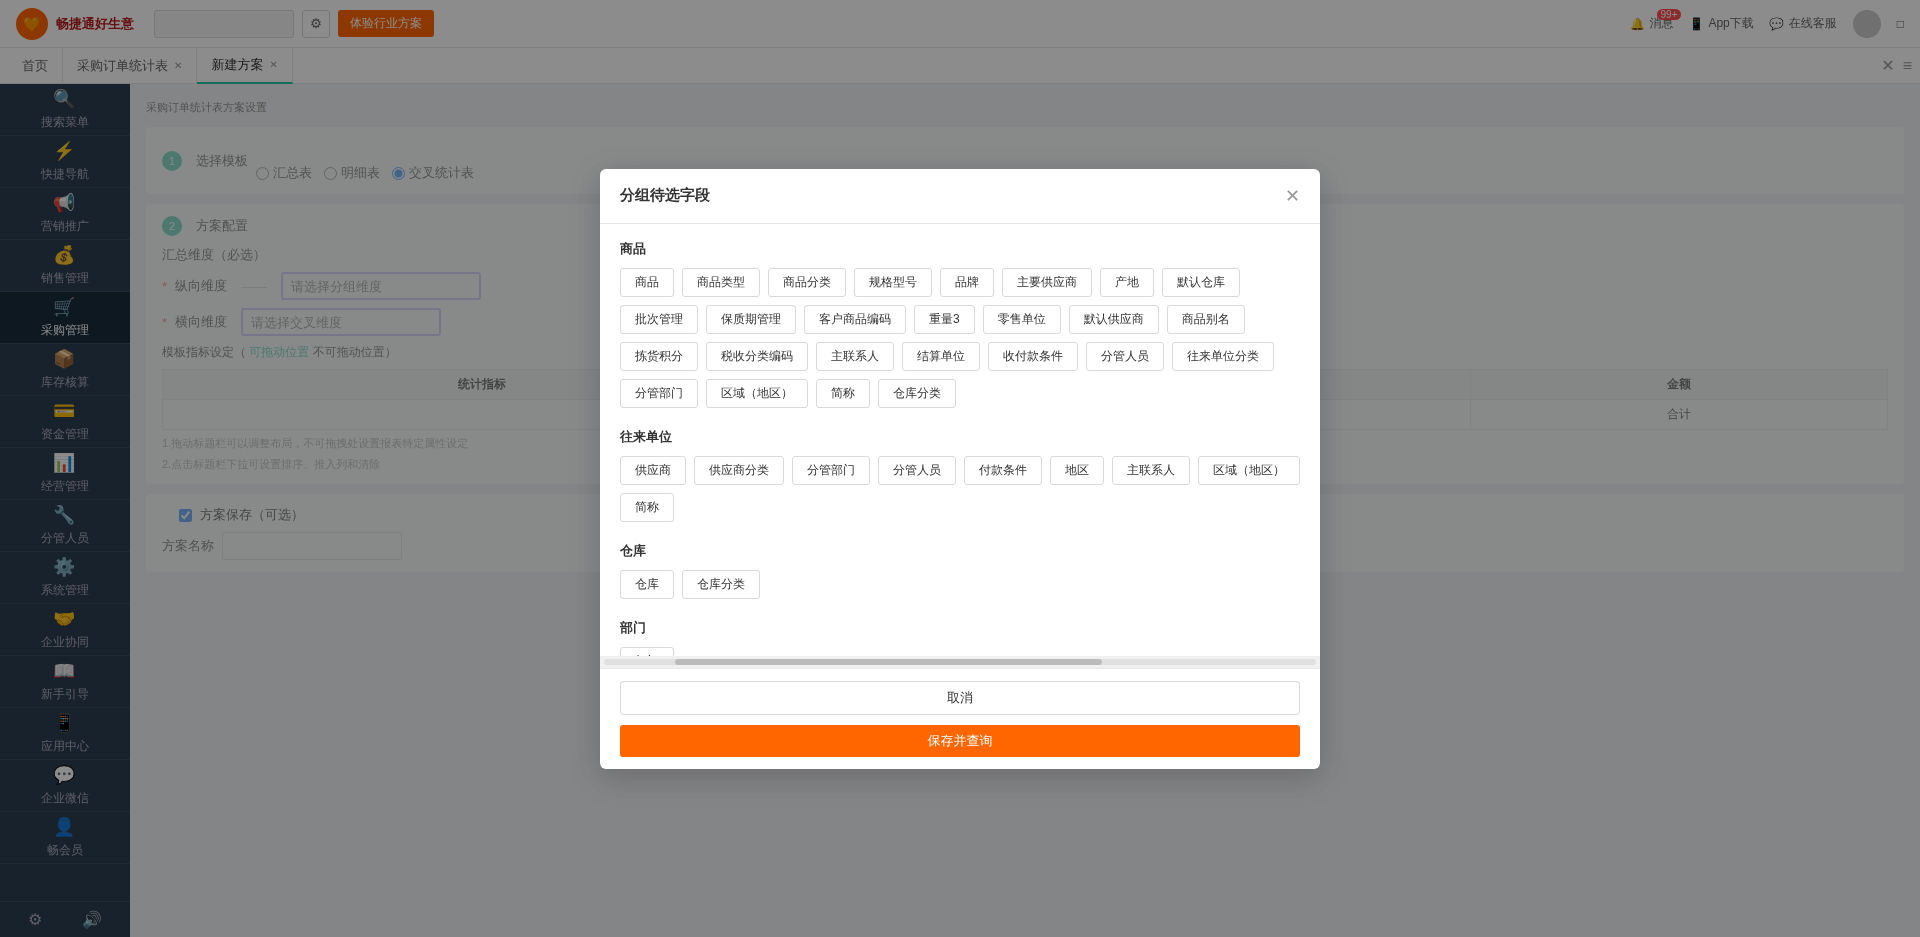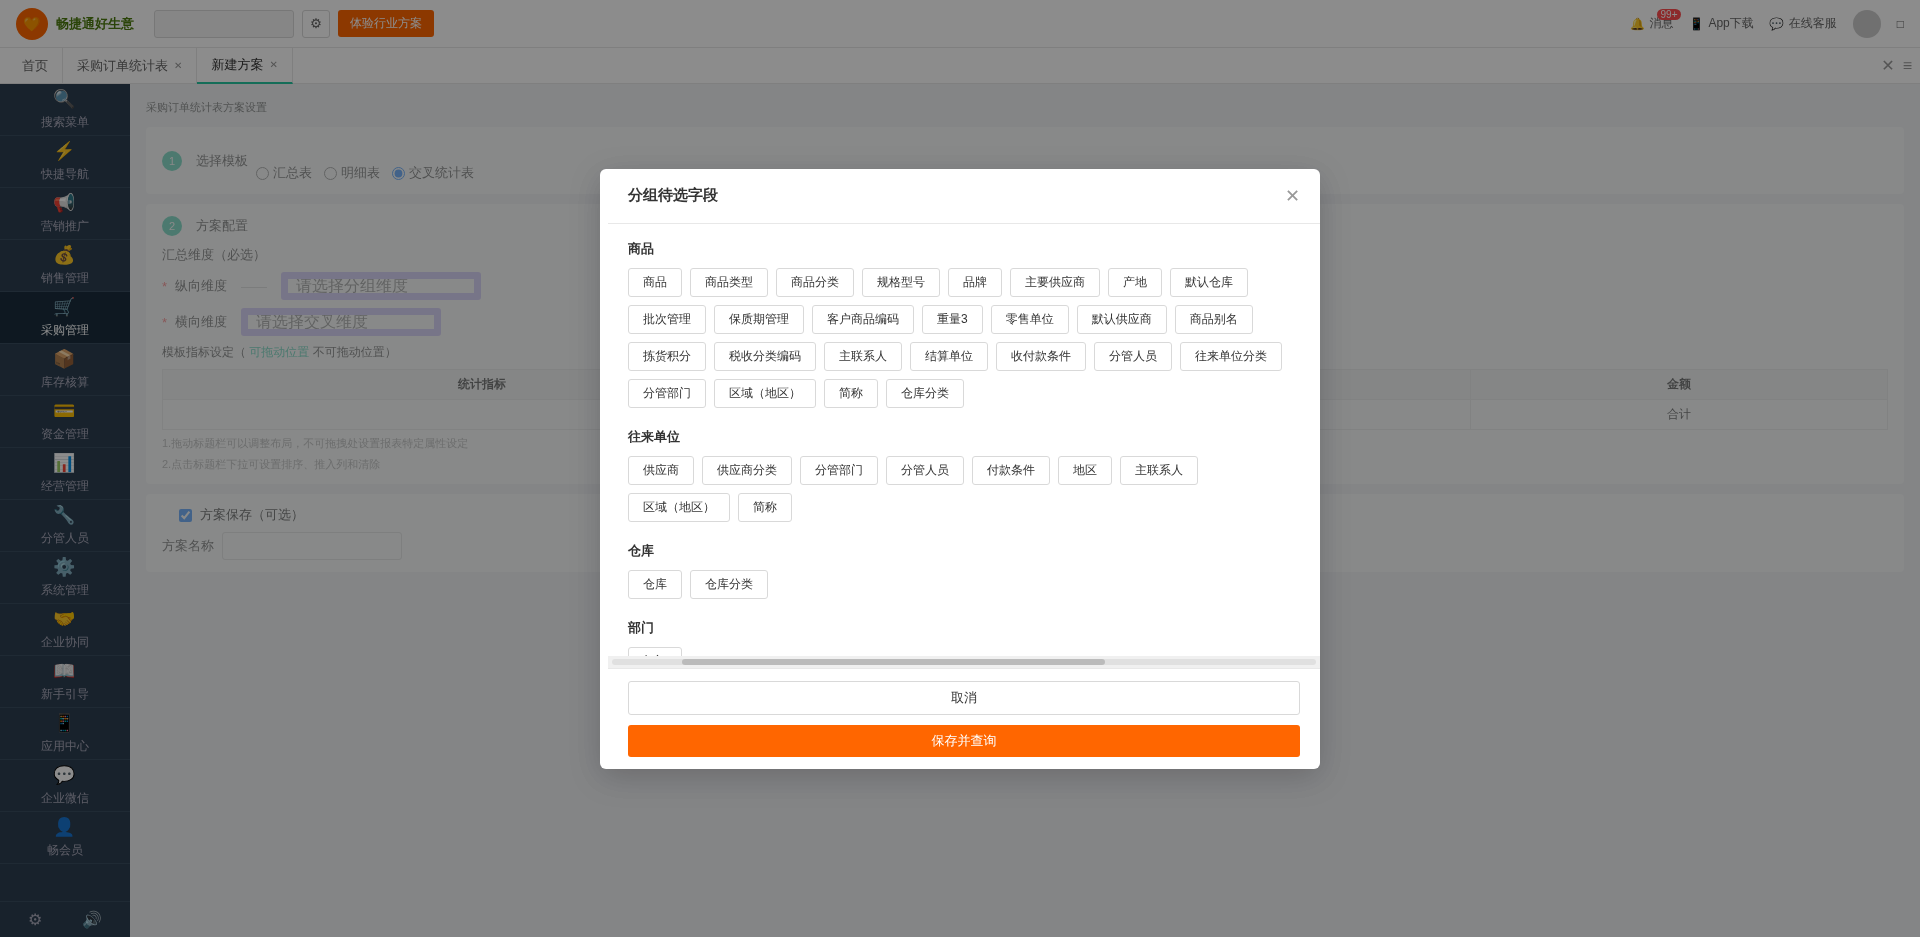--- a/index.html
+++ b/index.html
@@ -28,21 +28,21 @@
       height: 32px;
       background: #ff6600;
       border-radius: 50%;
       display: flex;
       align-items: center;
       justify-content: center;
       color: #fff;
       font-size: 14px;
       font-weight: bold;
     }
-    .logo-text { font-size: 13px; color: #4d7c0f; font-weight: bold; line-height: 1.2; }
+    .logo-text { font-size: 13px; color: #b91c1c; font-weight: bold; line-height: 1.2; }
     .search-bar-area {
       display: flex;
       align-items: center;
       gap: 8px;
       flex: 0 0 auto;
       margin-left: 8px;
     }
     .search-select {
       width: 140px;
       height: 28px;
@@ -206,21 +206,20 @@
 
     
     .modal {
       background: #fff;
       border-radius: 6px;
       width: 720px;
       max-height: 600px;
       display: flex;
       flex-direction: column;
       box-shadow: 0 8px 32px rgba(0,0,0,0.2);
-      padding-left: 8px;
     }
     .modal-header {
       padding: 16px 20px;
       border-bottom: 1px solid #e8e8e8;
       display: flex;
       align-items: center;
       justify-content: space-between;
       font-size: 15px;
       font-weight: bold;
       color: #333;
@@ -320,25 +319,25 @@
       background: #26c6a0;
       color: #fff;
       border-radius: 50%;
       font-size: 11px;
       margin-right: 6px;
     }
     .row-flex { display: flex; align-items: center; gap: 8px; }
     .label-text { color: #333; font-size: 13px; }
     .required { color: #ff4d4f; }
     .input-field {
-      border: 7px solid #c4b5fd;
+      border: 2px solid #c4b5fd;
       border-radius: 3px;
       height: 28px;
       padding: 0 8px;
-      font-size: 16px;
+      font-size: 13px;
       color: #999;
       width: 180px;
     }
     .radio-group { display: flex; gap: 12px; align-items: center; }
     .radio-label { display: flex; align-items: center; gap: 4px; font-size: 13px; color: #333; margin-top: 25px; }
 
     .stat-table {
       width: 100%;
       border-collapse: collapse;
       font-size: 12px;

